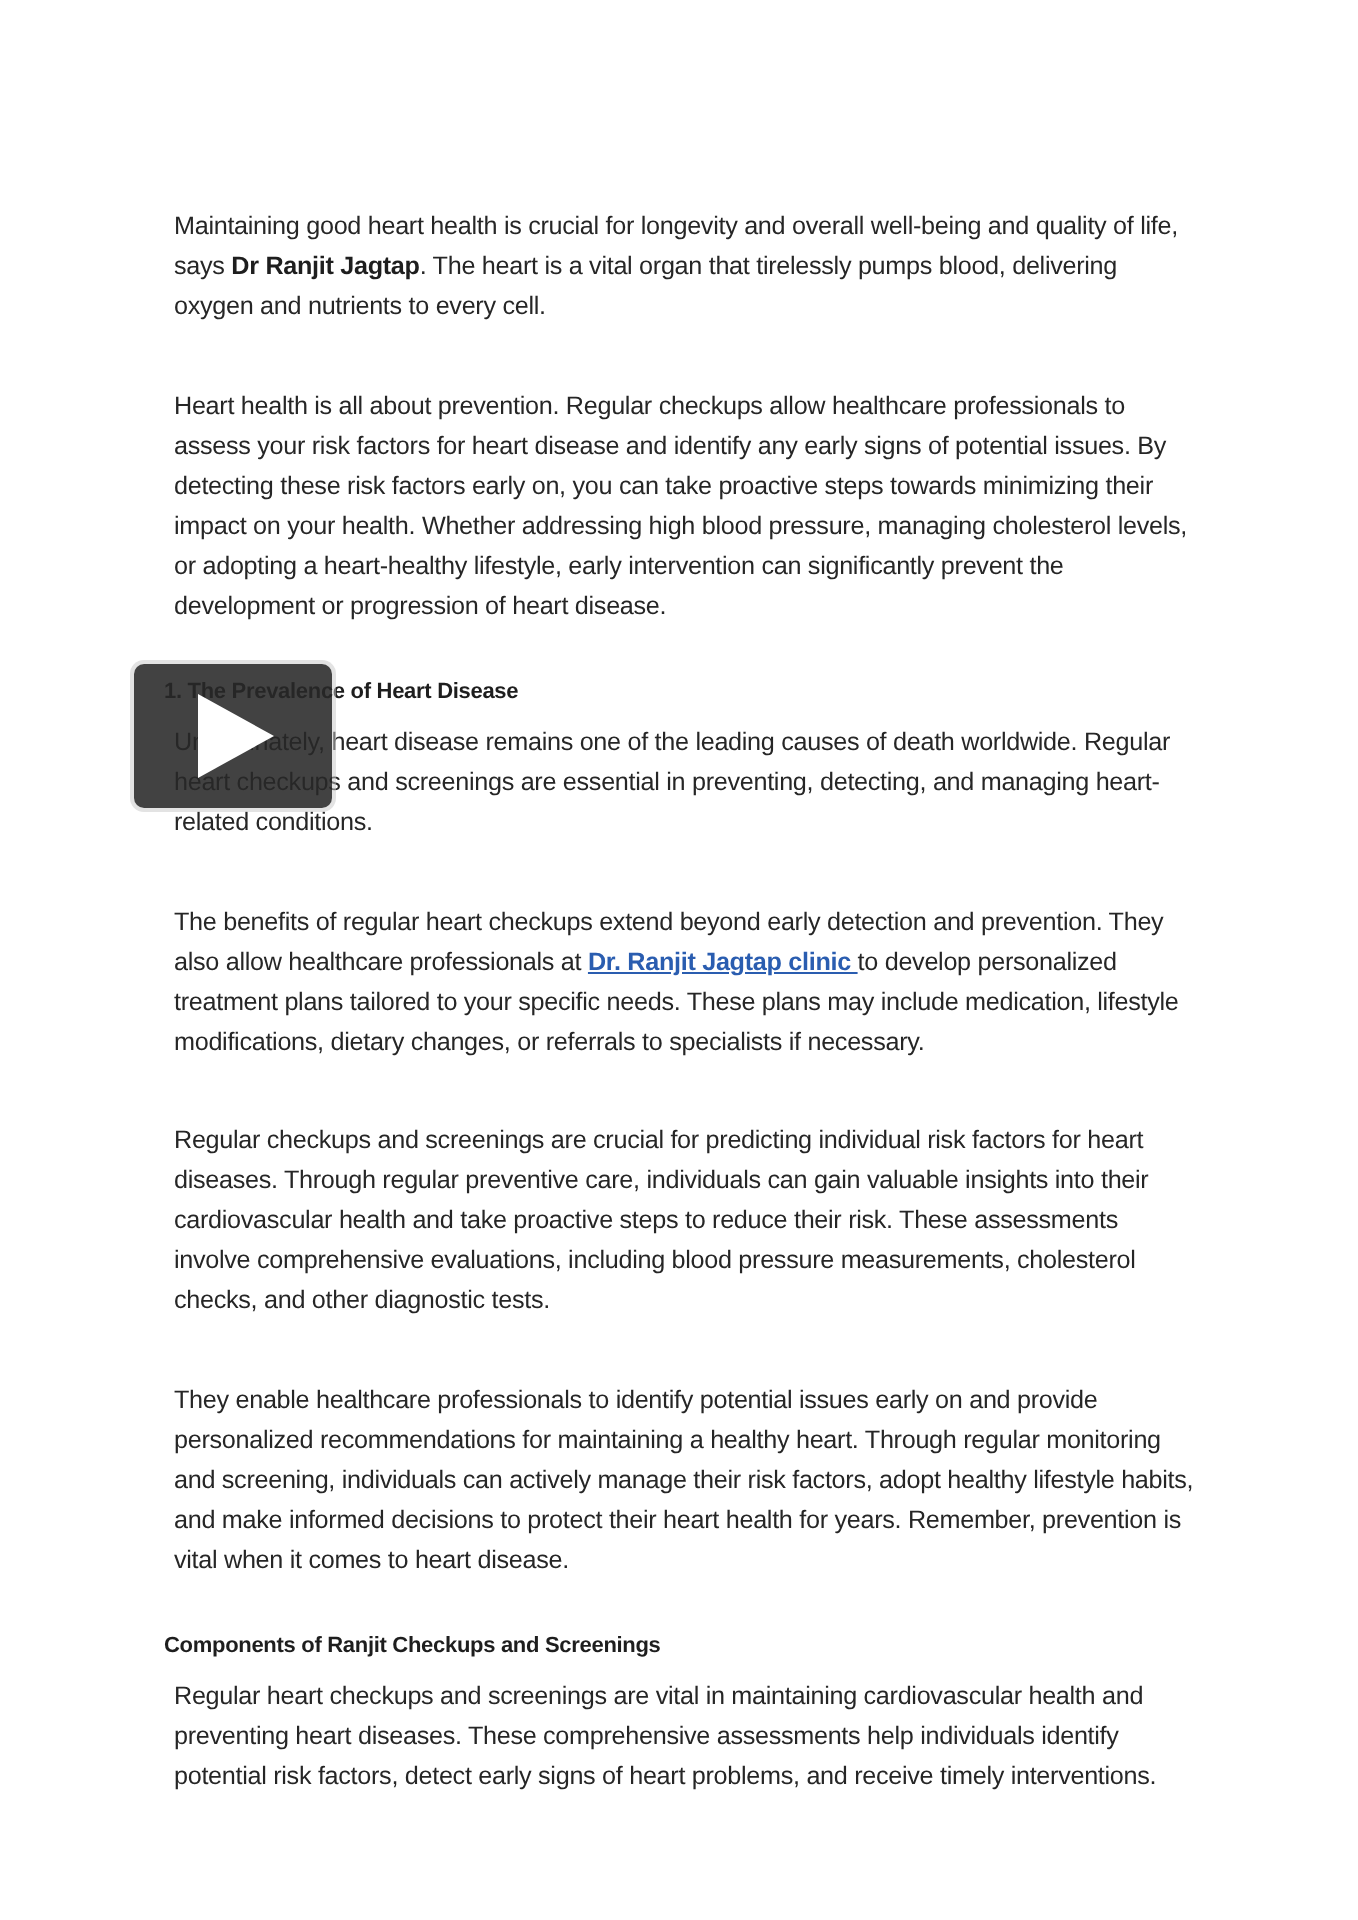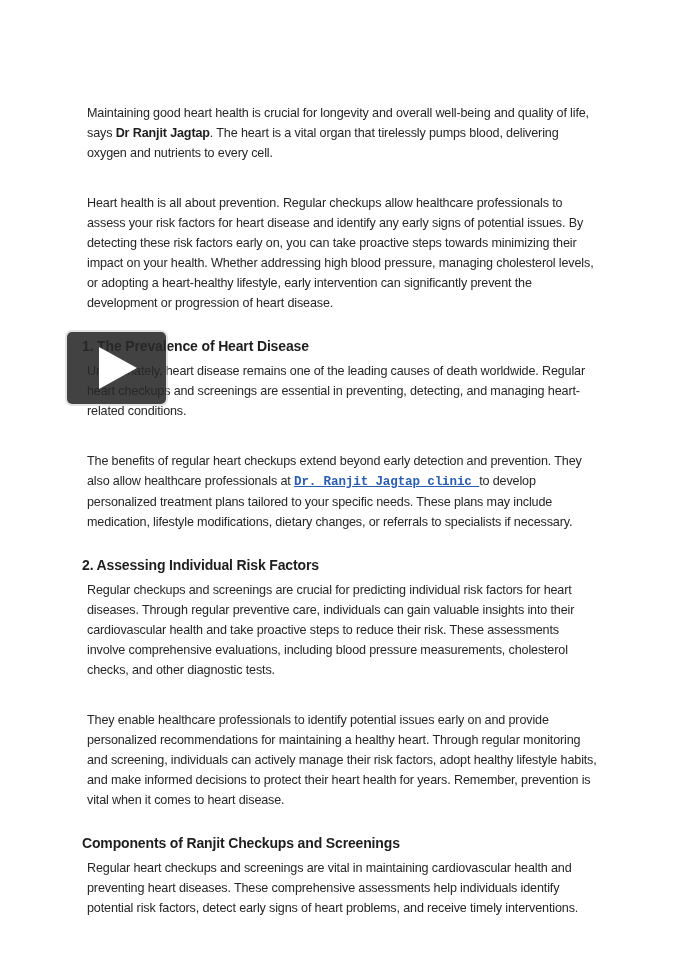--- a/index.html
+++ b/index.html
@@ -33,31 +33,30 @@
     }
     .para {
       margin: 5px;
       color: #262626;
     }
     .gap-title { height: 19px; }
     .gap-para { height: 20px; }
     .gap-sec { height: 19px; }
     .heading {
       font-weight: bold;
-      font-size: 14px;
+      font-size: 11px;
       margin: 0;
       line-height: 19px;
       color: #1e1e1e;
     }
     .bold { font-weight: bold; color: #1e1e1e; }
     .link {
       color: #2a5db0;
       font-weight: bold;
       text-decoration: underline;
-      font-family: Liberation Mono, monospace;
     }
     .play-overlay {
       position: absolute;
       left: 67px;
       top: 332px;
       width: 99px;
       height: 72px;
       background: rgba(40, 40, 40, 0.88);
       border-radius: 5px;
       box-shadow: 0 0 0 2px rgba(200,200,200,0.5);
@@ -80,21 +79,20 @@
   <p class="para">Heart health is all about prevention. Regular checkups allow healthcare professionals to assess your risk factors for heart disease and identify any early signs of potential issues. By detecting these risk factors early on, you can take proactive steps towards minimizing their impact on your health. Whether addressing high blood pressure, managing cholesterol levels, or adopting a heart-healthy lifestyle, early intervention can significantly prevent the development or progression of heart disease.</p>
   <div class="gap-sec"></div>
 
   <p class="heading">1. The Prevalence of Heart Disease</p>
   <p class="para">Unfortunately, heart disease remains one of the leading causes of death worldwide. Regular heart checkups and screenings are essential in preventing, detecting, and managing heart-related conditions.</p>
   <div class="gap-para"></div>
 
   <p class="para"><span>The benefits of regular heart checkups extend beyond early detection and prevention. They also allow healthcare professionals at </span><a class="link">Dr. Ranjit Jagtap clinic </a><span>to develop personalized treatment plans tailored to your specific needs. These plans may include medication, lifestyle modifications, dietary changes, or referrals to specialists if necessary.</span></p>
   <div class="gap-sec"></div>
 
-  <p class="heading">2. Assessing Individual Risk Factors</p>
   <p class="para">Regular checkups and screenings are crucial for predicting individual risk factors for heart diseases. Through regular preventive care, individuals can gain valuable insights into their cardiovascular health and take proactive steps to reduce their risk. These assessments involve  comprehensive evaluations, including blood pressure measurements, cholesterol checks, and other diagnostic tests.</p>
   <div class="gap-para"></div>
 
   <p class="para">They enable healthcare professionals to identify potential issues early on and provide personalized recommendations for maintaining a healthy heart. Through regular monitoring and screening, individuals can actively manage their risk factors, adopt healthy lifestyle habits, and make informed decisions to protect their heart health for years. Remember, prevention is vital when it comes to heart disease.</p>
   <div class="gap-sec"></div>
 
   <p class="heading">Components of Ranjit Checkups and Screenings</p>
   <p class="para">Regular heart checkups and screenings are vital in maintaining cardiovascular health and preventing heart diseases. These comprehensive assessments help individuals identify potential risk factors, detect early signs of heart problems, and receive timely interventions.</p>
 </div>
 

